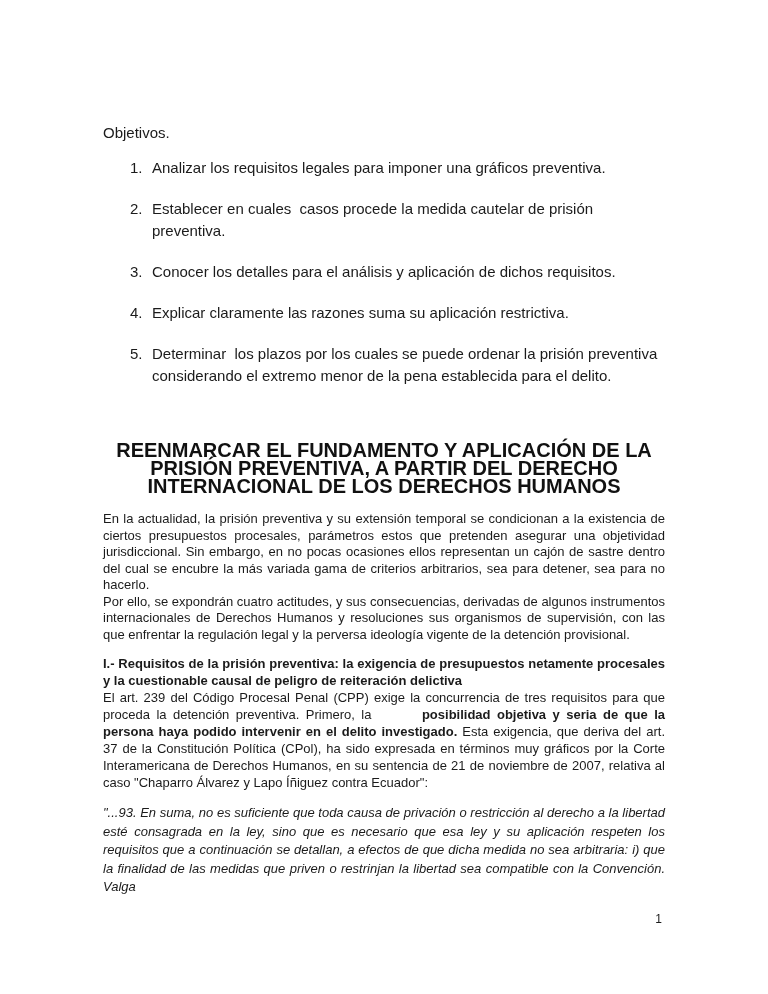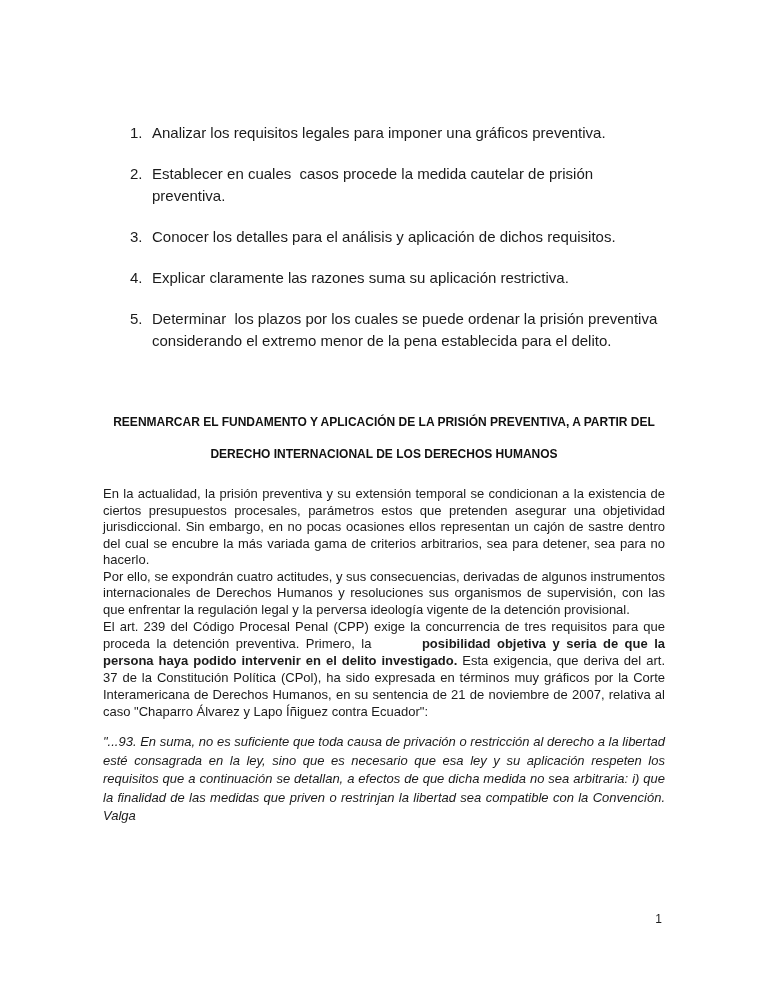--- a/index.html
+++ b/index.html
@@ -35,23 +35,23 @@
   .item-number {
     flex: 0 0 22px;
     white-space: pre;
   }
   .item-text {
     flex: 1 1 auto;
     white-space: pre-wrap;
   }
   .article-title {
     margin: 54px 4px 0 4px;
-    font-size: 12px;
+    font-size: 20px;
     font-weight: bold;
-    line-height: 32px;
+    line-height: 18px;
     text-align: center;
     color: #111;
   }
   .author-line {
     margin-top: -6px;
     text-align: right;
     font-size: 13px;
     font-weight: bold;
     font-style: italic;
     line-height: 14px;
@@ -91,20 +91,21 @@
     font-size: 12px;
     line-height: 14px;
   }
 </style>
 </head>
 <body>
 
 <div class="page">
   <div class="content">
 
+    <div class="objetivos-heading">Objetivos.</div>
 
     <div class="obj-list">
       <div class="list-item">
         <span class="item-number">1.</span>
         <span class="item-text">Analizar los requisitos legales para imponer una gráficos preventiva.</span>
       </div>
       <div class="list-item">
         <span class="item-number">2.</span>
         <span class="item-text">Establecer en cuales  casos procede la medida cautelar de prisión preventiva.</span>
       </div>
@@ -122,20 +123,21 @@
       </div>
     </div>
 
     <h1 class="article-title">REENMARCAR EL FUNDAMENTO Y APLICACIÓN DE LA PRISIÓN PREVENTIVA, A PARTIR DEL DERECHO INTERNACIONAL DE LOS DERECHOS HUMANOS</h1>
 
 
     <p class="body-para first">En la actualidad, la prisión preventiva y su extensión temporal se condicionan a la existencia de ciertos presupuestos procesales, parámetros estos que pretenden asegurar una objetividad jurisdiccional. Sin embargo, en no pocas ocasiones ellos representan un cajón de sastre dentro del cual se encubre la más variada gama de criterios arbitrarios, sea para detener, sea para no hacerlo.</p>
 
     <p class="body-para">Por ello, se expondrán cuatro actitudes, y sus consecuencias, derivadas de algunos instrumentos internacionales de Derechos Humanos y resoluciones sus organismos de supervisión, con las que enfrentar la regulación legal y la perversa ideología vigente de la detención provisional.</p>
 
+    <h2 class="section-heading">I.- Requisitos de la prisión preventiva: la exigencia de presupuestos netamente procesales y la cuestionable causal de peligro de reiteración delictiva</h2>
 
     <p class="body-para requisitos"><span>El art. 239 del Código Procesal Penal (CPP) exige la concurrencia de tres requisitos para que proceda la detención preventiva. Primero, la </span><span class="inline-bold">posibilidad objetiva y seria de que la persona haya podido intervenir en el delito investigado.</span><span> Esta exigencia, que deriva del art. 37 de la Constitución Política (CPol), ha sido expresada en términos muy gráficos por la Corte Interamericana de Derechos Humanos, en su sentencia de 21 de noviembre de 2007, relativa al caso "Chaparro Álvarez y Lapo Íñiguez contra Ecuador":</span></p>
 
     <p class="quote-para">"...93. En suma, no es suficiente que toda causa de privación o restricción al derecho a la libertad esté consagrada en la ley, sino que es necesario que esa ley y su aplicación respeten los requisitos que a continuación se detallan, a efectos de que dicha medida no sea arbitraria: i) que la finalidad de las medidas que priven o restrinjan la libertad sea compatible con la Convención. Valga</p>
 
   </div>
 
   <div class="page-number">1</div>
 </div>
 

